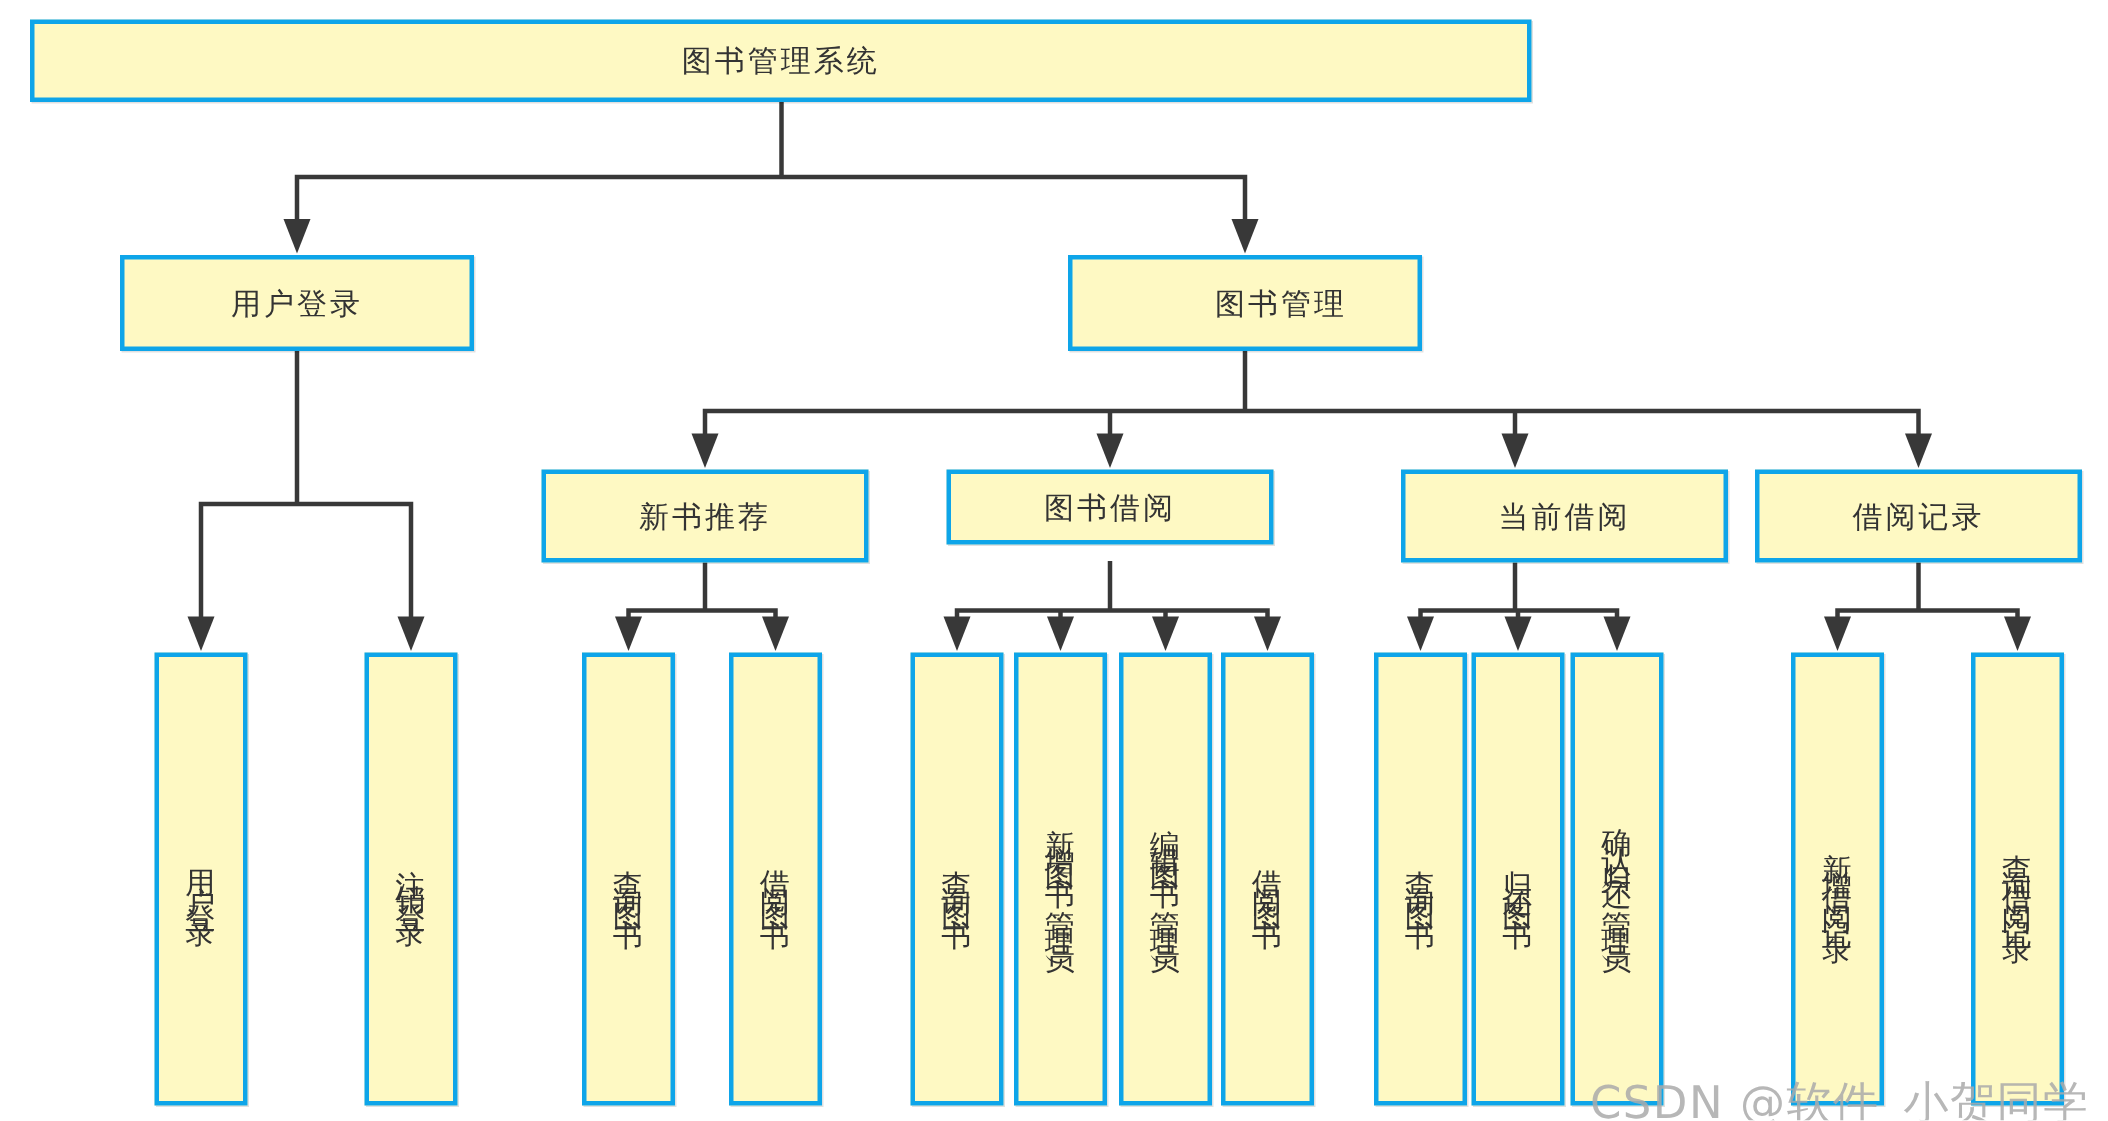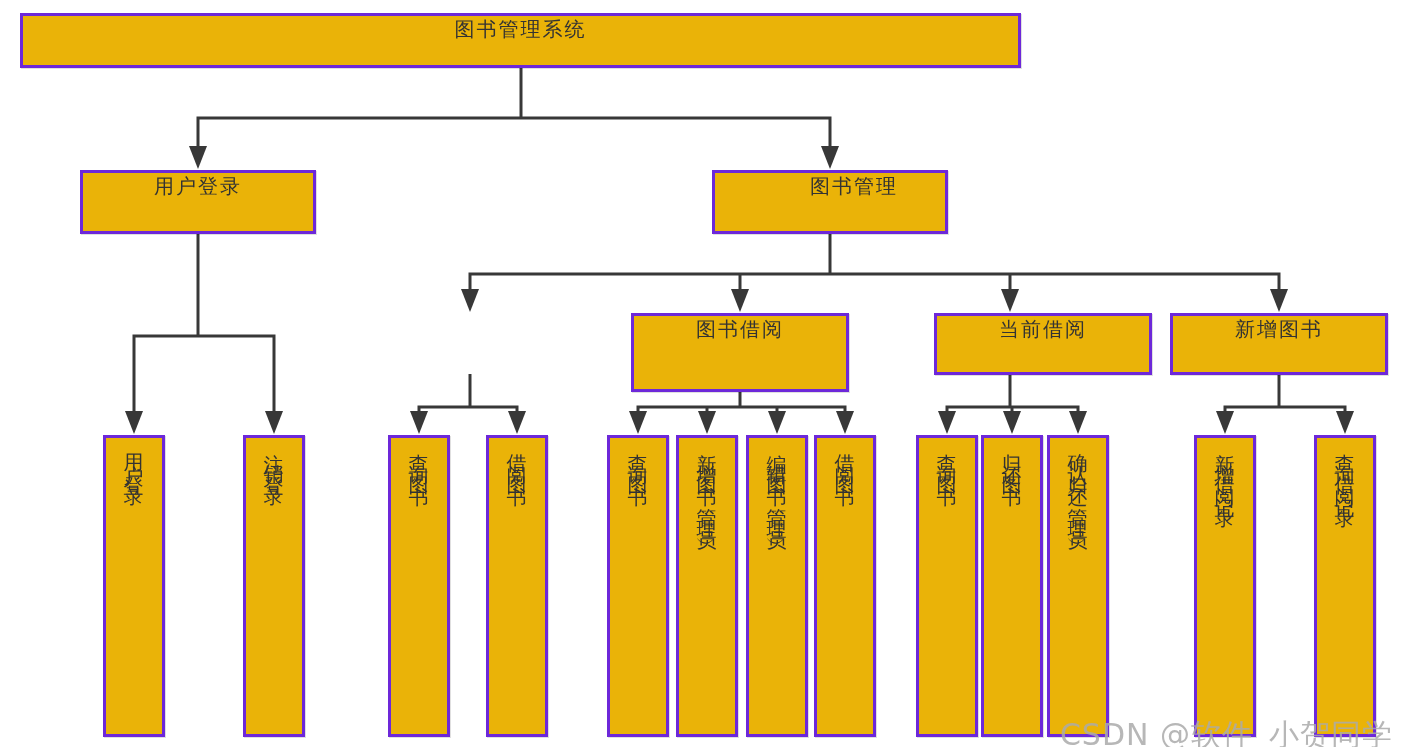--- a/index.html
+++ b/index.html
@@ -12,24 +12,24 @@
     font-family: "DejaVu Sans", "Liberation Sans", sans-serif;
   }
   .connectors {
     position: absolute;
     left: 0; top: 0;
     z-index: 0;
   }
   .node {
     position: absolute;
     box-sizing: border-box;
-    background: #eab308;
-    border: 3px solid #6d28d9;
+    background: #fef9c3;
+    border: 3px solid #0ea5e9;
     display: flex;
-    align-items: flex-start;
+    align-items: center;
     justify-content: center;
     z-index: 1;
     color: #333333;
     box-shadow: 1px 1px 0 rgba(0,0,0,0.12);
   }
   .hbox span {
     font-size: 20px;
     letter-spacing: 2px;
     white-space: nowrap;
   }
@@ -115,28 +115,31 @@
     <span>图书管理系统</span>
   </div>
 
   <div class="node hbox" style="left:80px; top:170px; width:236px; height:64px;">
     <span>用户登录</span>
   </div>
   <div class="node hbox" style="left:712px; top:170px; width:236px; height:64px;padding-left:48px;">
     <span>图书管理</span>
   </div>
 
-  <div class="node hbox" style="left:631px; top:313px; width:218px; height:79px;">
+  <div class="node hbox" style="left:361px; top:313px; width:218px; height:62px;">
+    <span>新书推荐</span>
+  </div>
+  <div class="node hbox" style="left:631px; top:313px; width:218px; height:50px;">
     <span>图书借阅</span>
   </div>
   <div class="node hbox" style="left:934px; top:313px; width:218px; height:62px;">
     <span>当前借阅</span>
   </div>
   <div class="node hbox" style="left:1170px; top:313px; width:218px; height:62px;">
-    <span>新增图书</span>
+    <span>借阅记录</span>
   </div>
 
   <div class="node vbox" style="left:103px;">
     <span class="vtext">用户登录</span>
   </div>
   <div class="node vbox" style="left:243px;">
     <span class="vtext">注销登录</span>
   </div>
 
   <div class="node vbox" style="left:388px;">

